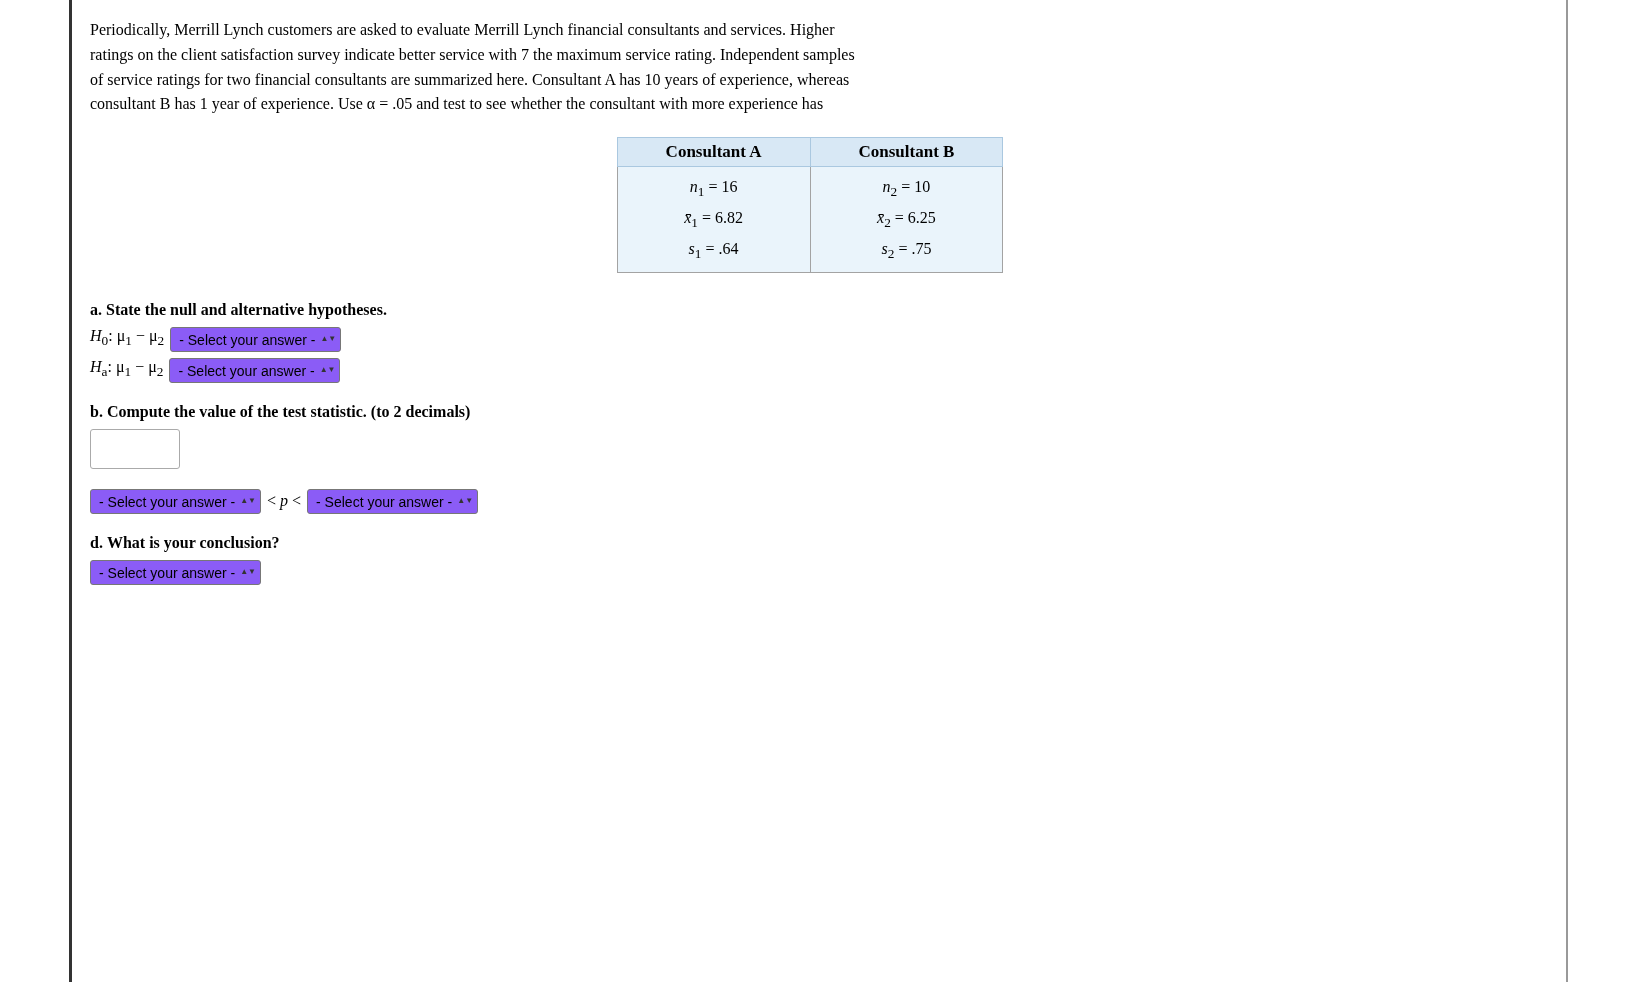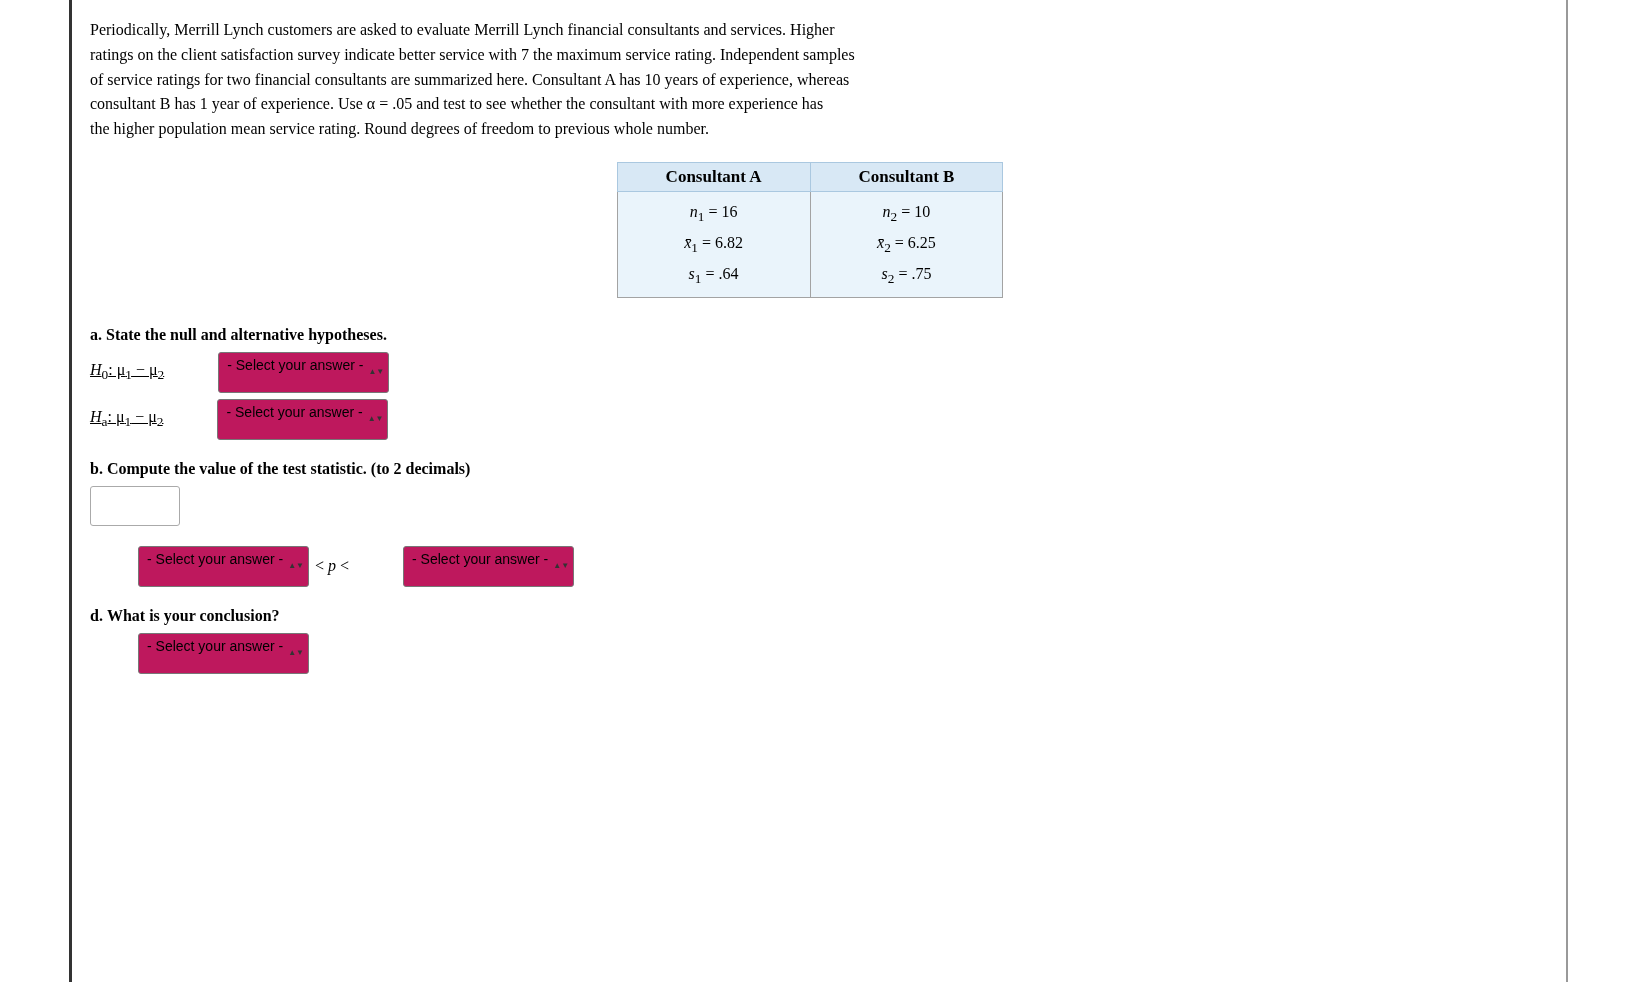--- a/index.html
+++ b/index.html
@@ -93,47 +93,45 @@
     }
 
     .question-label {
       font-weight: bold;
       font-size: 16px;
       margin-bottom: 8px;
     }
 
     .hypothesis-row {
       display: flex;
-      align-items: center;
+      align-items: flex-start;
       margin-bottom: 6px;
       font-size: 16px;
-      text-decoration: underline;
     }
 
     .hypothesis-label {
       margin-right: 6px;
       font-size: 16px;
       white-space: nowrap;
     }
 
     .select-arrow-wrapper {
       position: relative;
       display: inline-block;
     }
 
     .select-arrow-wrapper select {
       border: 1px solid #777;
       border-radius: 3px;
-      padding: 4px 24px 19px 8px;
+      padding: 4px 24px 3px 8px;
       font-size: 14px;
       font-family: Arial, sans-serif;
-      background: #be185d;
+      background: #8b5cf6;
       cursor: pointer;
       appearance: none;
-      margin-left: 48px;
       -webkit-appearance: none;
     }
 
     .select-arrow-wrapper::after {
       content: "▲▼";
       position: absolute;
       right: 5px;
       top: 50%;
       transform: translateY(-50%);
       pointer-events: none;
@@ -173,21 +171,20 @@
 <div class="page-wrapper">
   <div class="left-border"></div>
 
   <div class="content">
 
     <div class="intro-text">
       <span>Periodically, Merrill Lynch customers are asked to evaluate Merrill Lynch financial consultants and services. Higher</span><br>
       <span>ratings on the client satisfaction survey indicate better service with 7 the maximum service rating. Independent samples</span><br>
       <span>of service ratings for two financial consultants are summarized here. Consultant A has 10 years of experience, whereas</span><br>
       <span>consultant B has 1 year of experience. Use α = .05 and test to see whether the consultant with more experience has</span><br>
-      <span>the higher population mean service rating. Round degrees of freedom to previous whole number.</span>
     </div>
 
 
     <div class="table-container">
       <table class="consultant-table">
         <thead>
           <tr>
             <th>Consultant A</th>
             <th>Consultant B</th>
           </tr>

